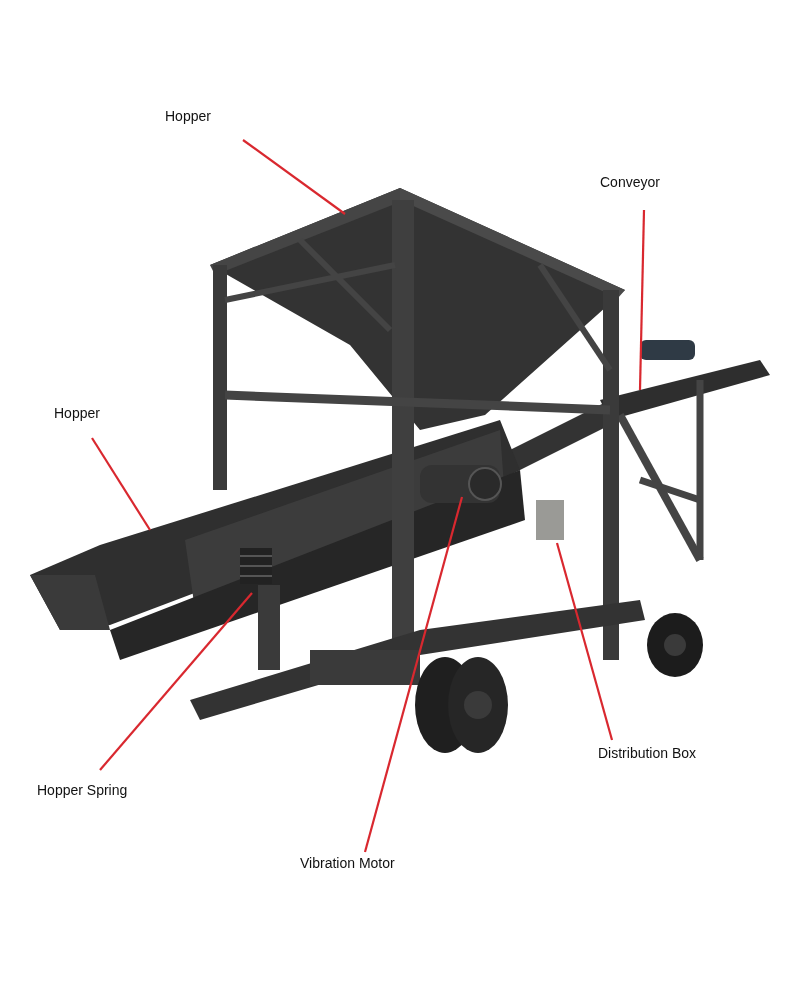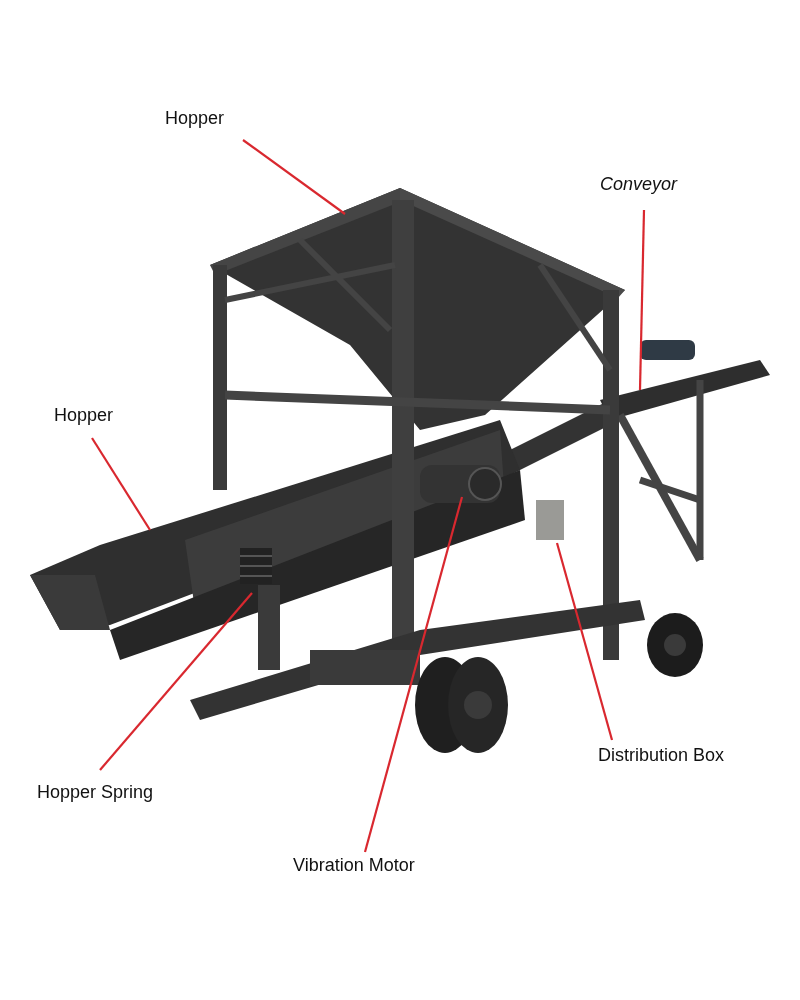--- a/index.html
+++ b/index.html
@@ -1,17 +1,17 @@
 <!DOCTYPE html>
 <html><head>
 <meta charset="utf-8">
 <style>
   html, body { margin:0; padding:0; background:#ffffff; }
   body { width:800px; height:1000px; position:relative; overflow:hidden; font-family:"Liberation Sans", sans-serif; }
-  .label { position:absolute; font-size:18px; color:#111; white-space:nowrap; }
+  .label { position:absolute; font-size:14px; color:#111; white-space:nowrap; }
   svg.machine { position:absolute; left:0; top:0; }
 </style>
 </head>
 <body>
 
 <svg class="machine" width="800" height="1000" viewBox="0 0 800 1000">
 
   <g>
     <polygon points="600,400 760,360 770,375 610,420" fill="#2e2e2e"></polygon>
     <polygon points="470,470 610,400 620,420 480,490" fill="#333"></polygon>
@@ -74,17 +74,17 @@
     <line x1="243" y1="140" x2="345" y2="214"></line>
     <line x1="644" y1="210" x2="640" y2="390"></line>
     <line x1="92" y1="438" x2="150" y2="530"></line>
     <line x1="100" y1="770" x2="252" y2="593"></line>
     <line x1="365" y1="852" x2="462" y2="497"></line>
     <line x1="612" y1="740" x2="557" y2="543"></line>
   </g>
 </svg>
 
 <div class="label" style="left:165px; top:108px;">Hopper</div>
-<div class="label" style="left:600px; top:174px;font-style:italic;">Conveyor</div>
+<div class="label" style="left:600px; top:174px;">Conveyor</div>
 <div class="label" style="left:54px; top:405px;">Hopper</div>
 <div class="label" style="left:37px; top:782px;">Hopper Spring</div>
-<div class="label" style="left:293px; top:855px;">Vibration Motor</div>
+<div class="label" style="left:300px; top:855px;">Vibration Motor</div>
 <div class="label" style="left:550px; top:745px;margin-left:48px;">Distribution Box</div>
 
 </body></html>

